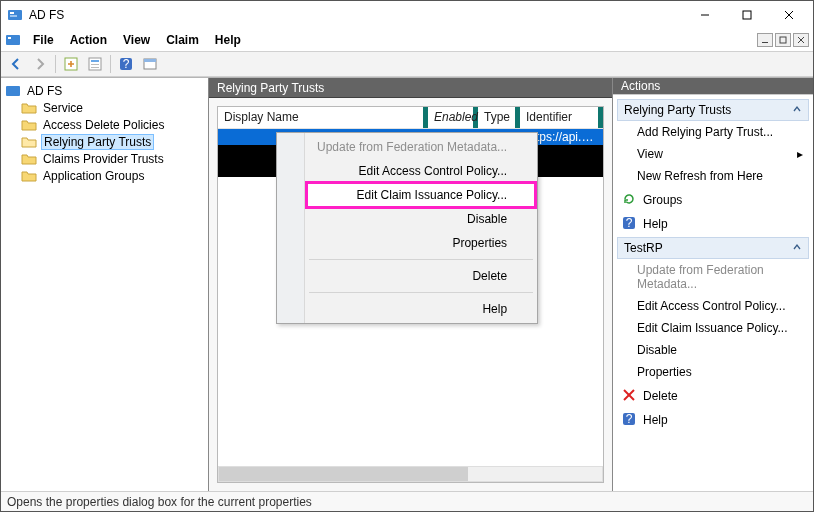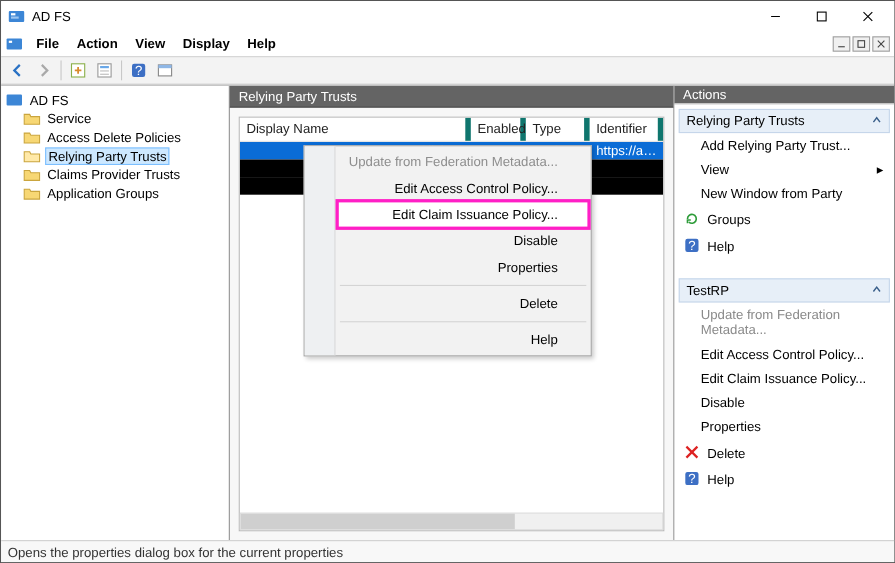--- a/index.html
+++ b/index.html
@@ -31,22 +31,22 @@
   .center-body { flex: 1; padding: 8px; display: flex; flex-direction: column; min-height: 0; background: #f7f7f7; }
   .listbox { flex: 1; border: 1px solid #b9b9b9; background: #fff; display: flex; flex-direction: column; overflow: hidden; }
   .list-head { display: flex; height: 22px; background: #fff; border-bottom: 1px solid #e2e2e2; }
   .list-head .col { padding: 3px 6px; border-right: 5px solid #0f766e; font-size: 12px; color: #222; }
   .list-rows { flex: 1; overflow: auto; position: relative; text-align: right; }
   .list-row { display: flex; height: 16px; align-items: center; font-size: 12px; }
   .list-row.selected { background: #0a6cd6; color: #fff; }
   .list-row .col { padding: 0 6px; overflow: hidden; text-overflow: ellipsis; white-space: nowrap; }
   .black-row { height: 16px; background: #000; }
   .col-name { width: 210px; flex: none; }
-  .col-enabled { width: 50px; flex: none; }
-  .col-type { width: 58px; flex: none; }
+  .col-enabled { width: 50px; flex: none; font-style: italic; }
+  .col-type { width: 42px; flex: none; }
   .col-ident { flex: 1; min-width: 60px; }
   .actions { width: 200px; background: #fff; display: flex; flex-direction: column; }
   .actions-header { background: #646464; color: #fff; height: 16px; display: flex; align-items: center; padding: 0 8px; }
   .actions-body { padding: 4px; flex: 1; overflow-y: auto; border-top: 1px solid #c9c9c9; }
   .action-section-head { background: #e7eff8; border: 1px solid #c6d6ea; padding: 3px 6px; display: flex; align-items: center; font-size: 12px; cursor: default; }
   .action-section-head .collapse { margin-left: auto; }
   .action-row { display: flex; align-items: flex-end; padding: 4px 6px 4px 20px; gap: 6px; cursor: default; }
   .action-row.with-icon { padding-left: 4px; }
   .action-row.with-icon .aicon { width: 16px; height: 16px; flex: none; }
   .action-row.disabled { color: #8a8a8a; }
@@ -99,21 +99,21 @@
   <span class="menu-icon">
     <svg viewBox="0 0 16 16">
         <rect x="1" y="3" width="14" height="10" fill="#3c86d6" rx="1"></rect>
         <rect x="3" y="5" width="3" height="2" fill="#fff"></rect>
       </svg>
   </span>
   <div class="menu-left">
     <div class="menu-item">File</div>
     <div class="menu-item">Action</div>
     <div class="menu-item">View</div>
-    <div class="menu-item">Display</div>
+    <div class="menu-item">Claim</div>
     <div class="menu-item">Help</div>
   </div>
   <div class="sysbtns">
     <div class="sysbtn">
         <svg viewBox="0 0 8 8">
           <rect x="1" y="6" width="6" height="1" fill="#444"></rect>
         </svg>
       </div>
     <div class="sysbtn">
         <svg viewBox="0 0 8 8">
@@ -265,38 +265,38 @@
             </svg></span>
       </div>
       <div class="action-row">
           <span>Add Relying Party Trust...</span>
         </div>
       <div class="action-row">
           <span>View</span>
           <span class="arrow-right">▸</span>
         </div>
       <div class="action-row">
-          <span>New Window from Party</span>
+          <span>New Refresh from Here</span>
         </div>
       <div class="action-row with-icon">
         <span class="aicon"><svg viewBox="0 0 16 16">
               <path d="M4 8a4 4 0 1 1 1.2 2.8" fill="none" stroke="#2e9c3a" stroke-width="1.5"></path>
               <path d="M4 12v-3h3" fill="none" stroke="#2e9c3a" stroke-width="1.5"></path>
             </svg></span>
         <span>Groups</span>
       </div>
       <div class="action-row with-icon">
         <span class="aicon"><svg viewBox="0 0 16 16">
               <rect x="2" y="2" width="12" height="12" fill="#3d6fc4" rx="2"></rect>
               <text x="8" y="12" font-size="10" fill="#fff" text-anchor="middle">?</text>
             </svg></span>
         <span>Help</span>
       </div>
 
-      <div class="action-section-head" style="margin-top:18px">
+      <div class="action-section-head" style="margin-top:2px">
         <span>TestRP</span>
         <span class="collapse"><svg width="10" height="10" viewBox="0 0 10 10">
               <path d="M2 7 L5 3 L8 7" fill="none" stroke="#3a5f8a" stroke-width="1.3"></path>
             </svg></span>
       </div>
       <div class="action-row disabled">
           <span>Update from Federation Metadata...</span>
         </div>
       <div class="action-row">
           <span>Edit Access Control Policy...</span>

